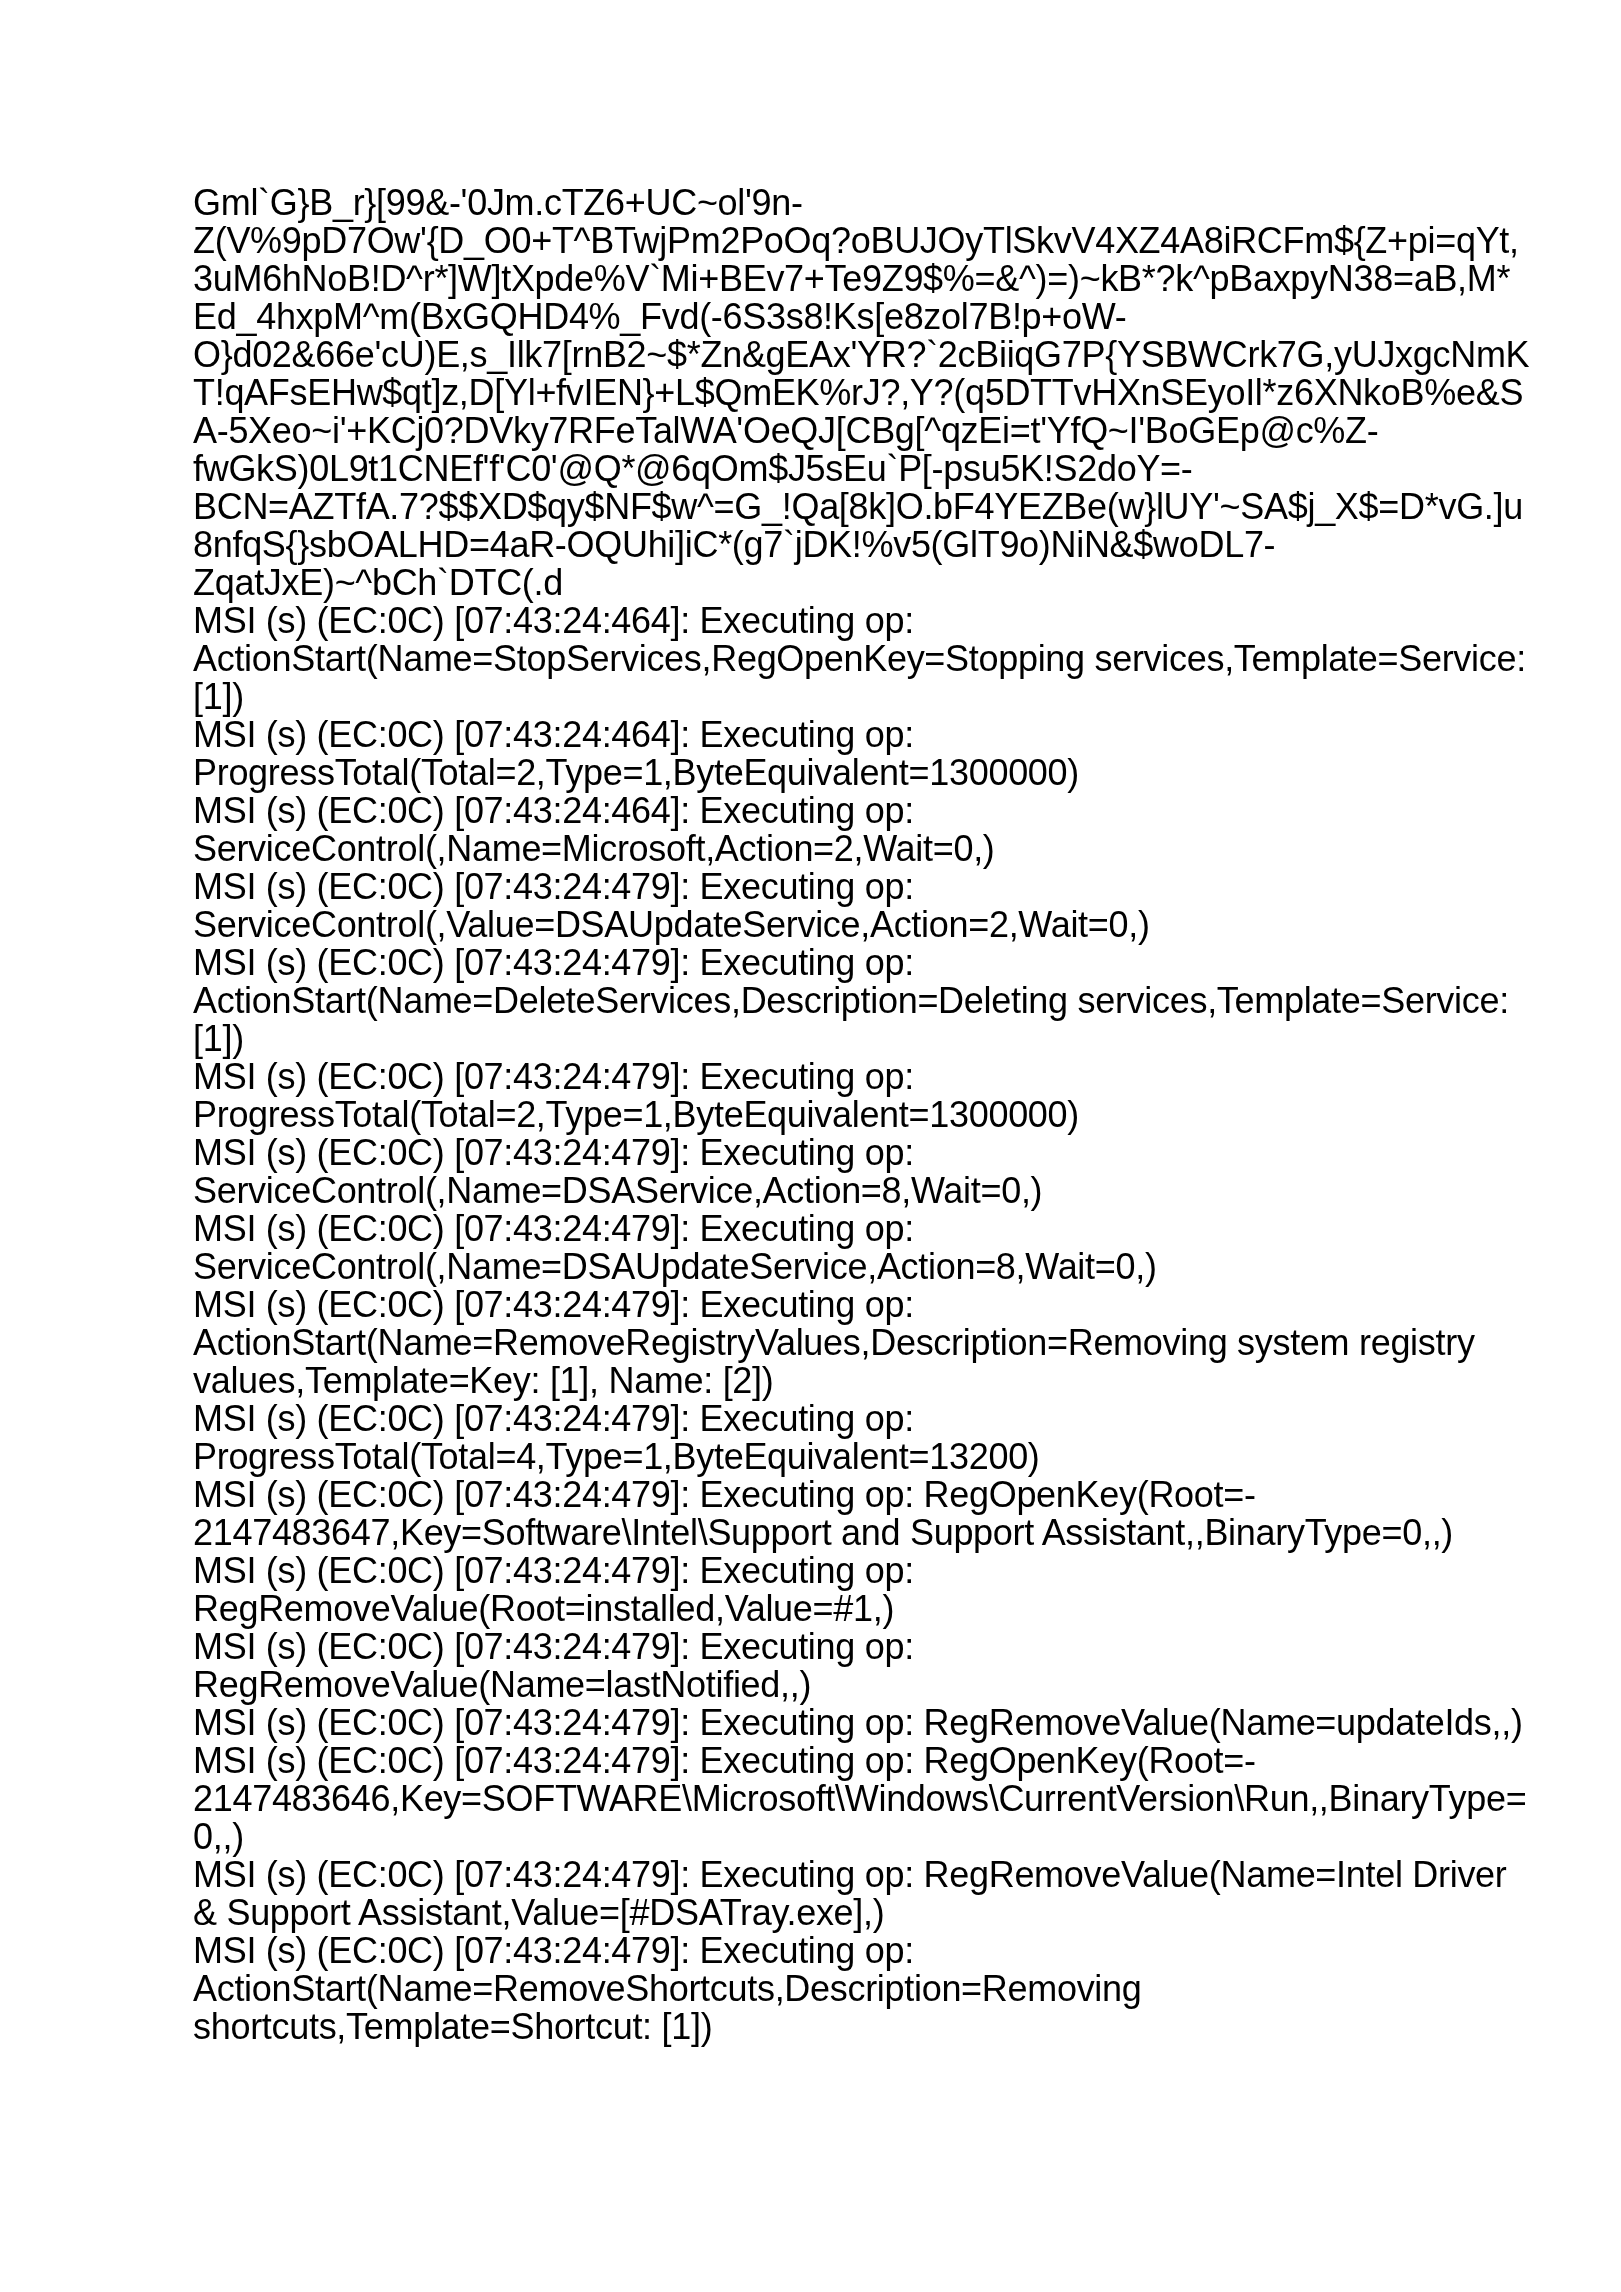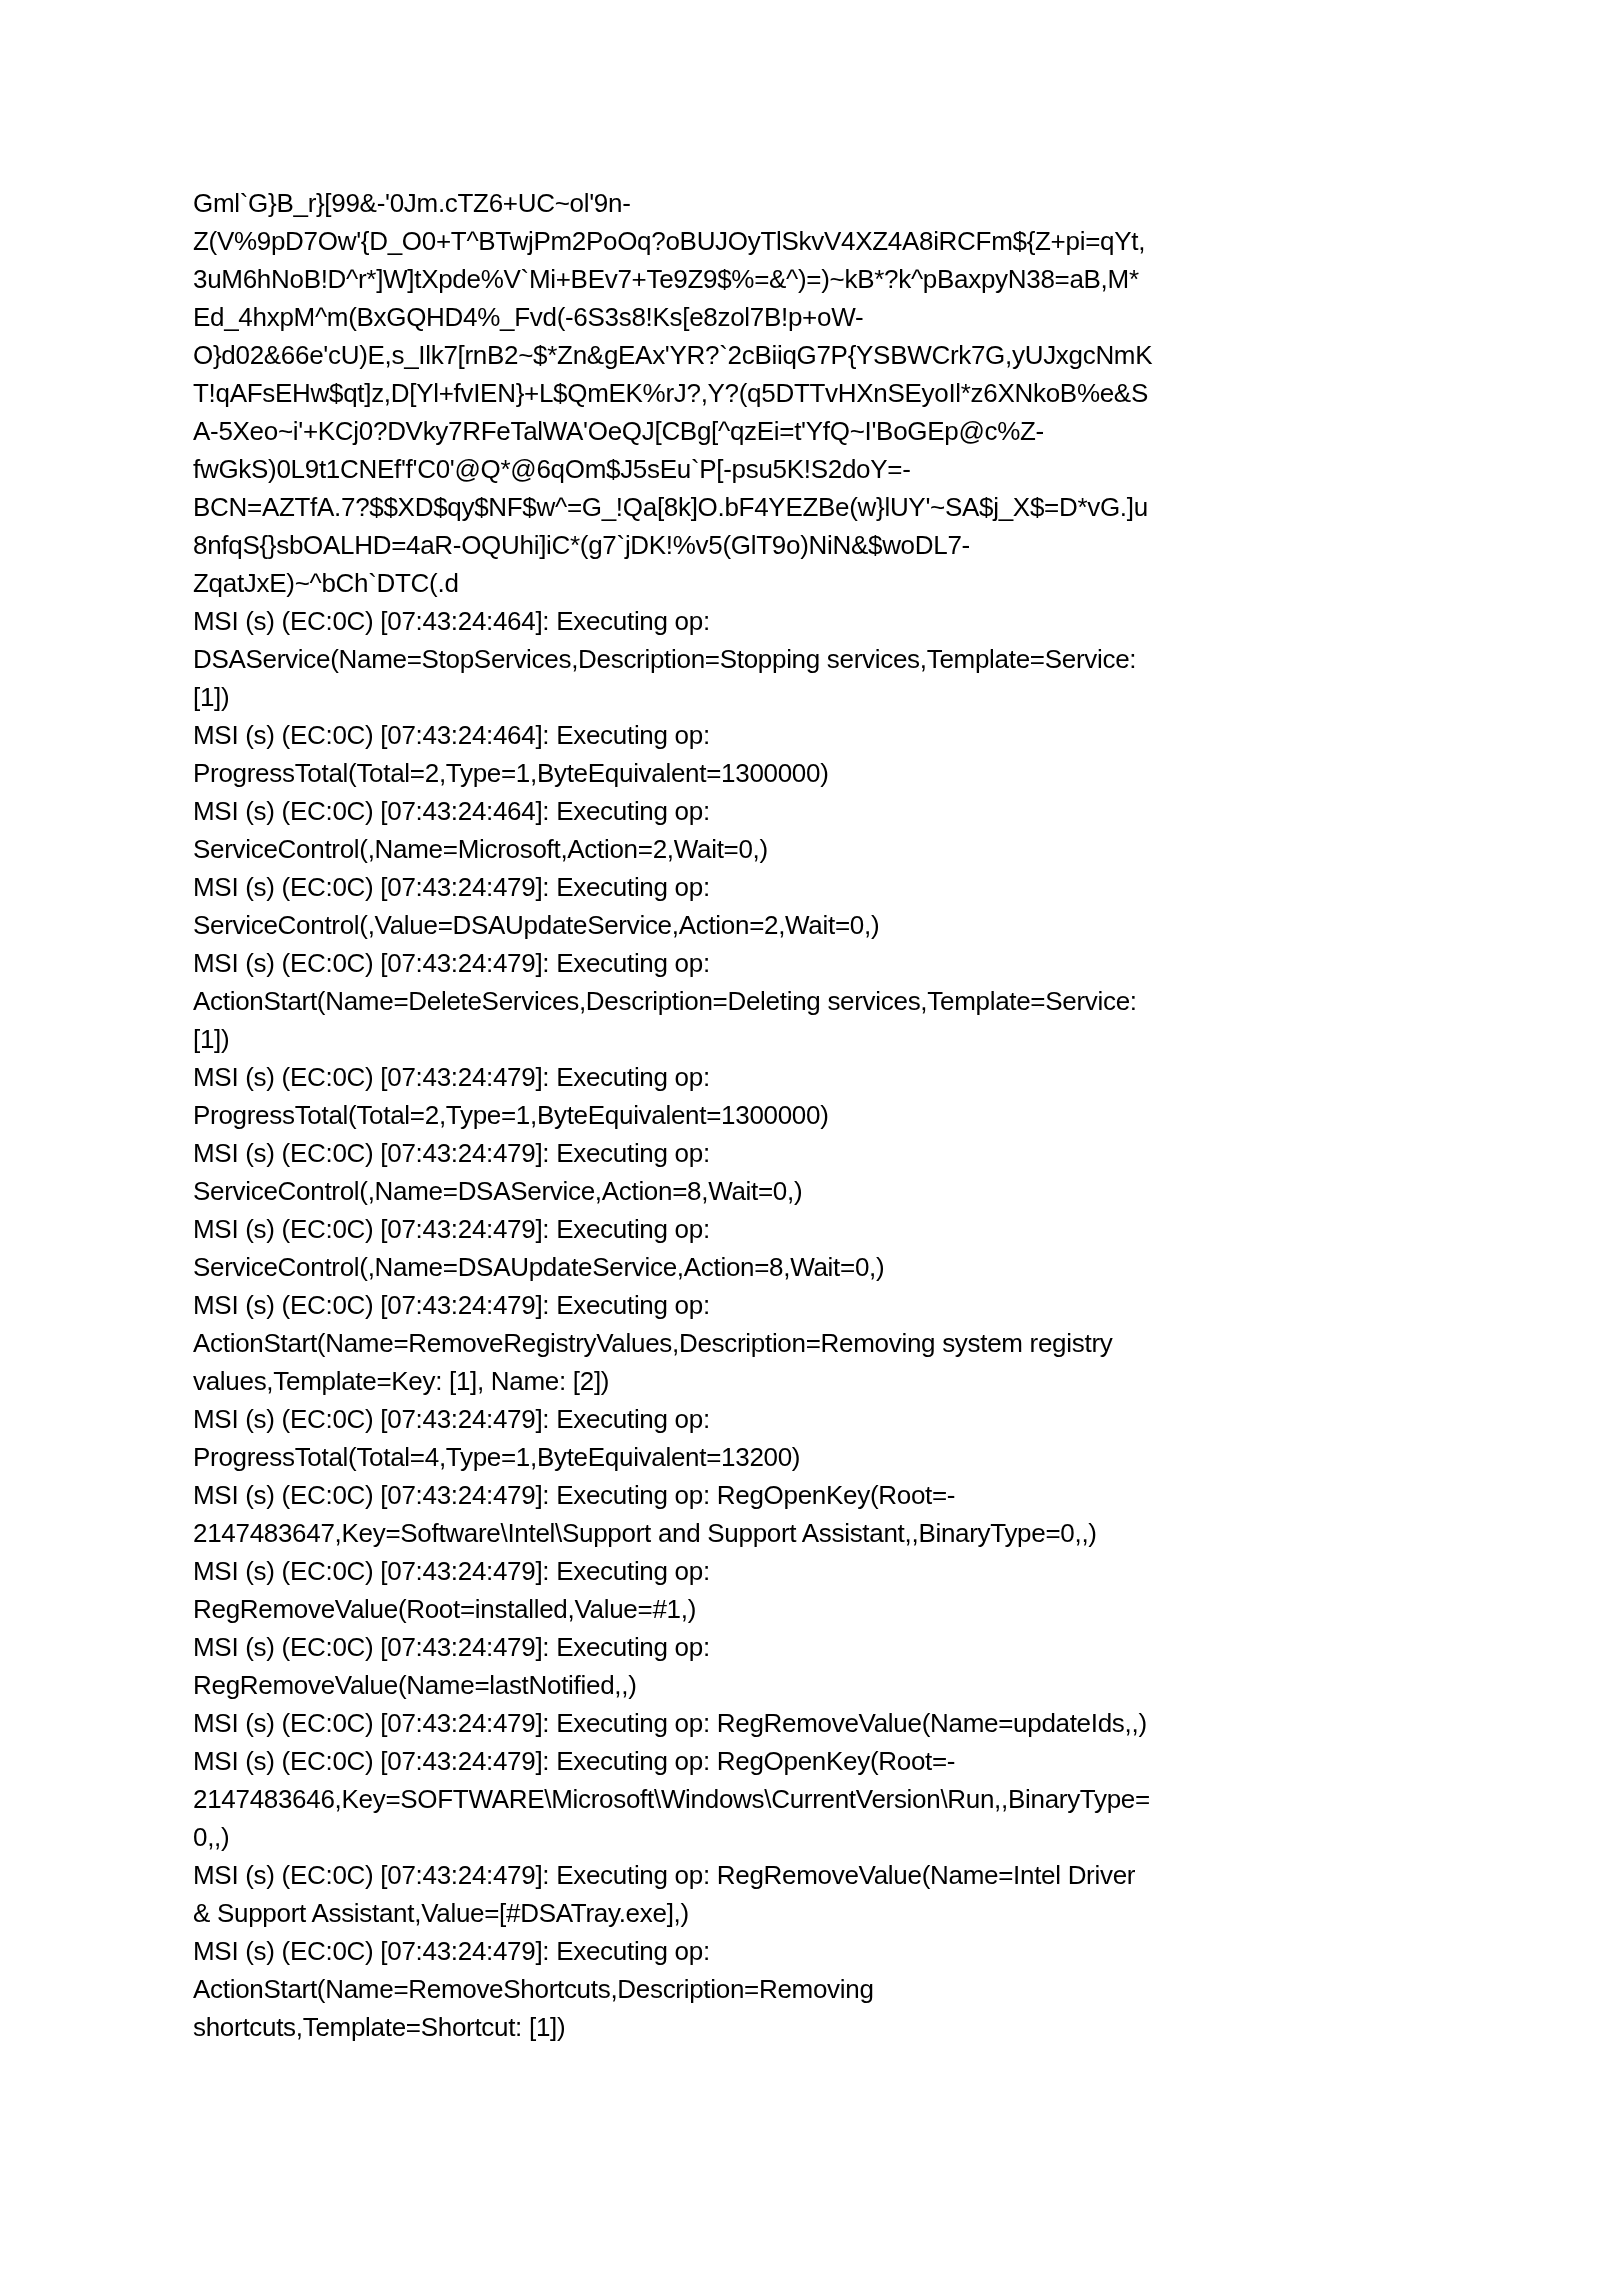--- a/index.html
+++ b/index.html
@@ -12,21 +12,21 @@
       height: 2293px;
       position: relative;
       overflow: hidden;
     }
     .page {
       position: absolute;
       left: 193px;
       top: 184px;
       width: 1255px;
       font-family: "Liberation Sans", sans-serif;
-      font-size: 26px;
+      font-size: 36px;
       line-height: 38px;
       color: #000000;
       letter-spacing: -0.3px;
     }
     .line {
       display: block;
       white-space: pre;
     }
   </style>
 </head>
@@ -39,21 +39,21 @@
       <div class="line">3uM6hNoB!D^r*]W]tXpde%V`Mi+BEv7+Te9Z9$%=&amp;^)=)~kB*?k^pBaxpyN38=aB,M*</div>
       <div class="line">Ed_4hxpM^m(BxGQHD4%_Fvd(-6S3s8!Ks[e8zol7B!p+oW-</div>
       <div class="line">O}d02&amp;66e'cU)E,s_Ilk7[rnB2~$*Zn&amp;gEAx'YR?`2cBiiqG7P{YSBWCrk7G,yUJxgcNmK</div>
       <div class="line">T!qAFsEHw$qt]z,D[Yl+fvIEN}+L$QmEK%rJ?,Y?(q5DTTvHXnSEyoIl*z6XNkoB%e&amp;S</div>
       <div class="line">A-5Xeo~i'+KCj0?DVky7RFeTalWA'OeQJ[CBg[^qzEi=t'YfQ~I'BoGEp@c%Z-</div>
       <div class="line">fwGkS)0L9t1CNEf'f'C0'@Q*@6qOm$J5sEu`P[-psu5K!S2doY=-</div>
       <div class="line">BCN=AZTfA.7?$$XD$qy$NF$w^=G_!Qa[8k]O.bF4YEZBe(w}lUY'~SA$j_X$=D*vG.]u</div>
       <div class="line">8nfqS{}sbOALHD=4aR-OQUhi]iC*(g7`jDK!%v5(GlT9o)NiN&amp;$woDL7-</div>
       <div class="line">ZqatJxE)~^bCh`DTC(.d</div>
       <div class="line">MSI (s) (EC:0C) [07:43:24:464]: Executing op:</div>
-      <div class="line">DSAService(Name=StopServices,Description=Stopping services,Template=Service:</div>
+      <div class="line">ActionStart(Name=StopServices,RegOpenKey=Stopping services,Template=Service:</div>
       <div class="line">[1])</div>
       <div class="line">MSI (s) (EC:0C) [07:43:24:464]: Executing op:</div>
       <div class="line">ProgressTotal(Total=2,Type=1,ByteEquivalent=1300000)</div>
       <div class="line">MSI (s) (EC:0C) [07:43:24:464]: Executing op:</div>
       <div class="line">ServiceControl(,Name=Microsoft,Action=2,Wait=0,)</div>
       <div class="line">MSI (s) (EC:0C) [07:43:24:479]: Executing op:</div>
       <div class="line">ServiceControl(,Value=DSAUpdateService,Action=2,Wait=0,)</div>
       <div class="line">MSI (s) (EC:0C) [07:43:24:479]: Executing op:</div>
       <div class="line">ActionStart(Name=DeleteServices,Description=Deleting services,Template=Service:</div>
       <div class="line">[1])</div>

